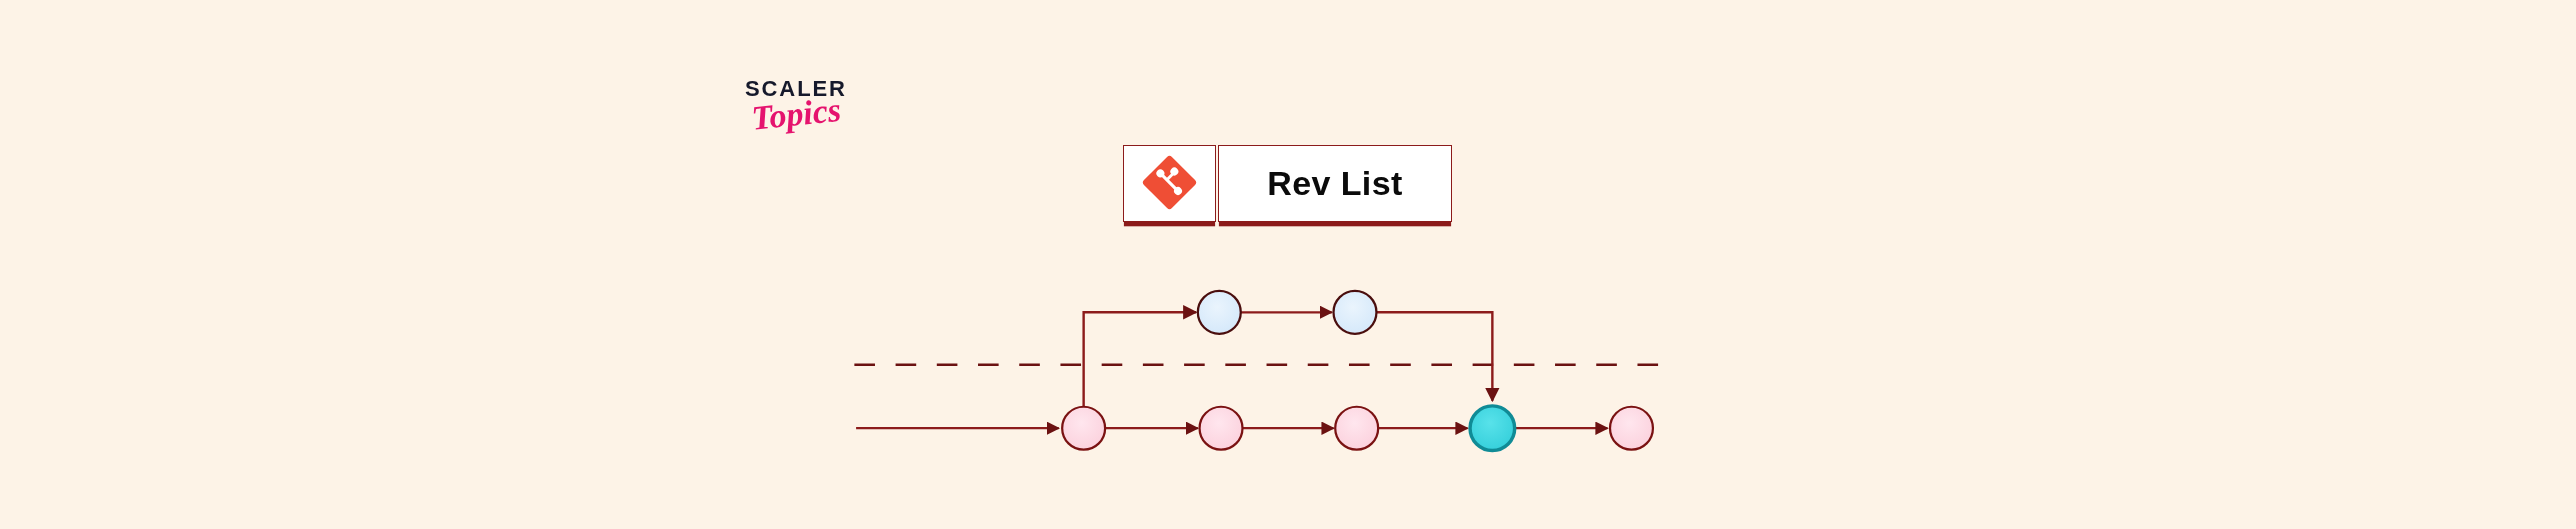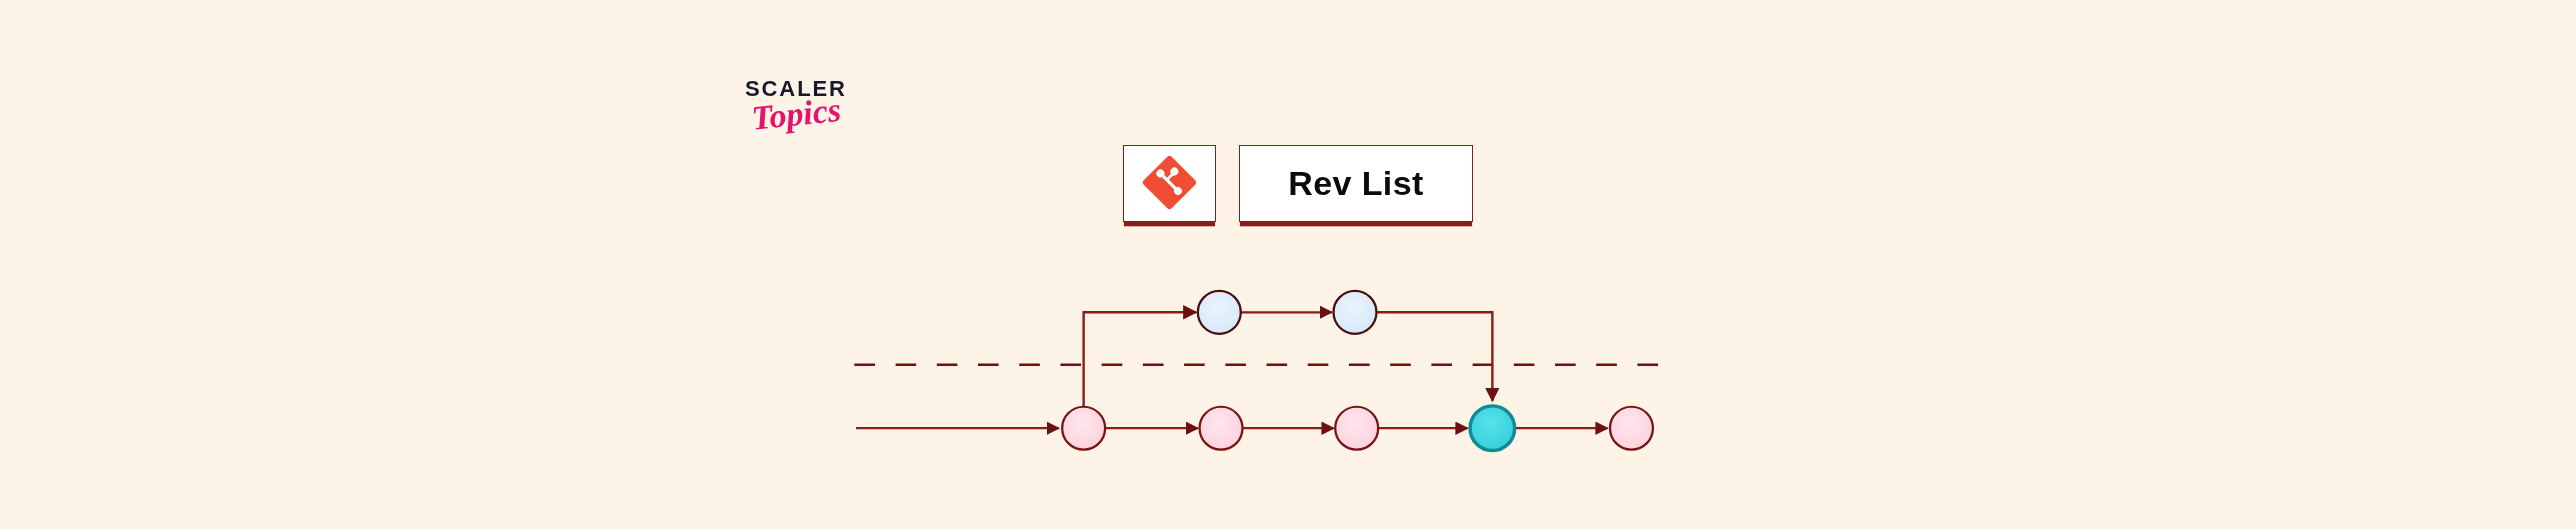--- a/index.html
+++ b/index.html
@@ -53,21 +53,21 @@
     transform-origin: left top;
   }
 
   
   .title-row {
     position: absolute;
     left: 1123px;
     top: 105px;
     display: flex;
     align-items: flex-start;
-    gap: 23px;
+    gap: 2px;
   }
   .title-box {
     background: #FFFFFF;
     border: 1.7px solid #8C1B1B;
     box-shadow: 0 5.2px 0 -0.9px #8C1B1B;
     box-sizing: border-box;
   }
   .git-logo-box {
     width: 93px;
     height: 77px;

